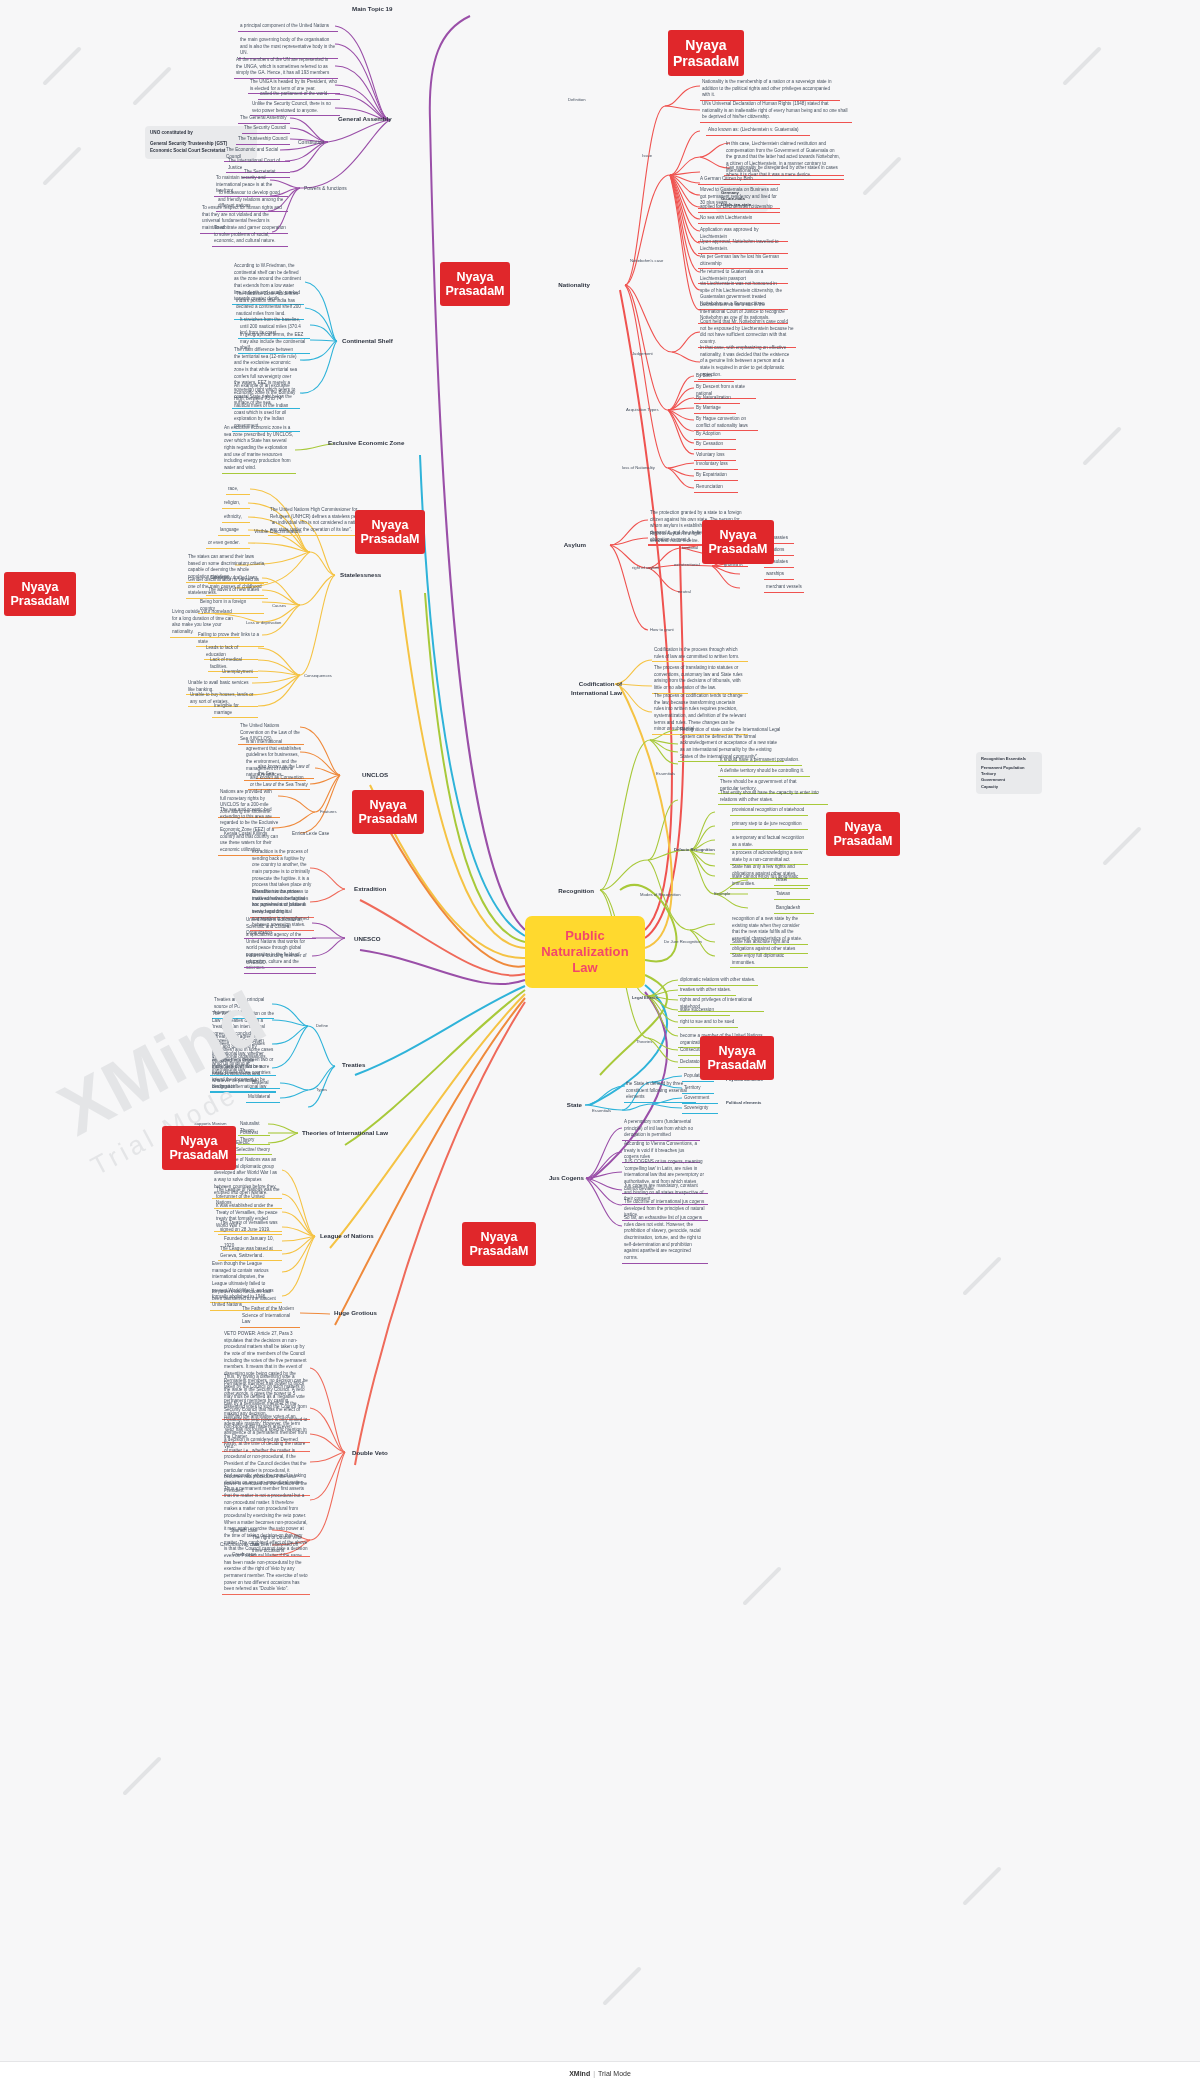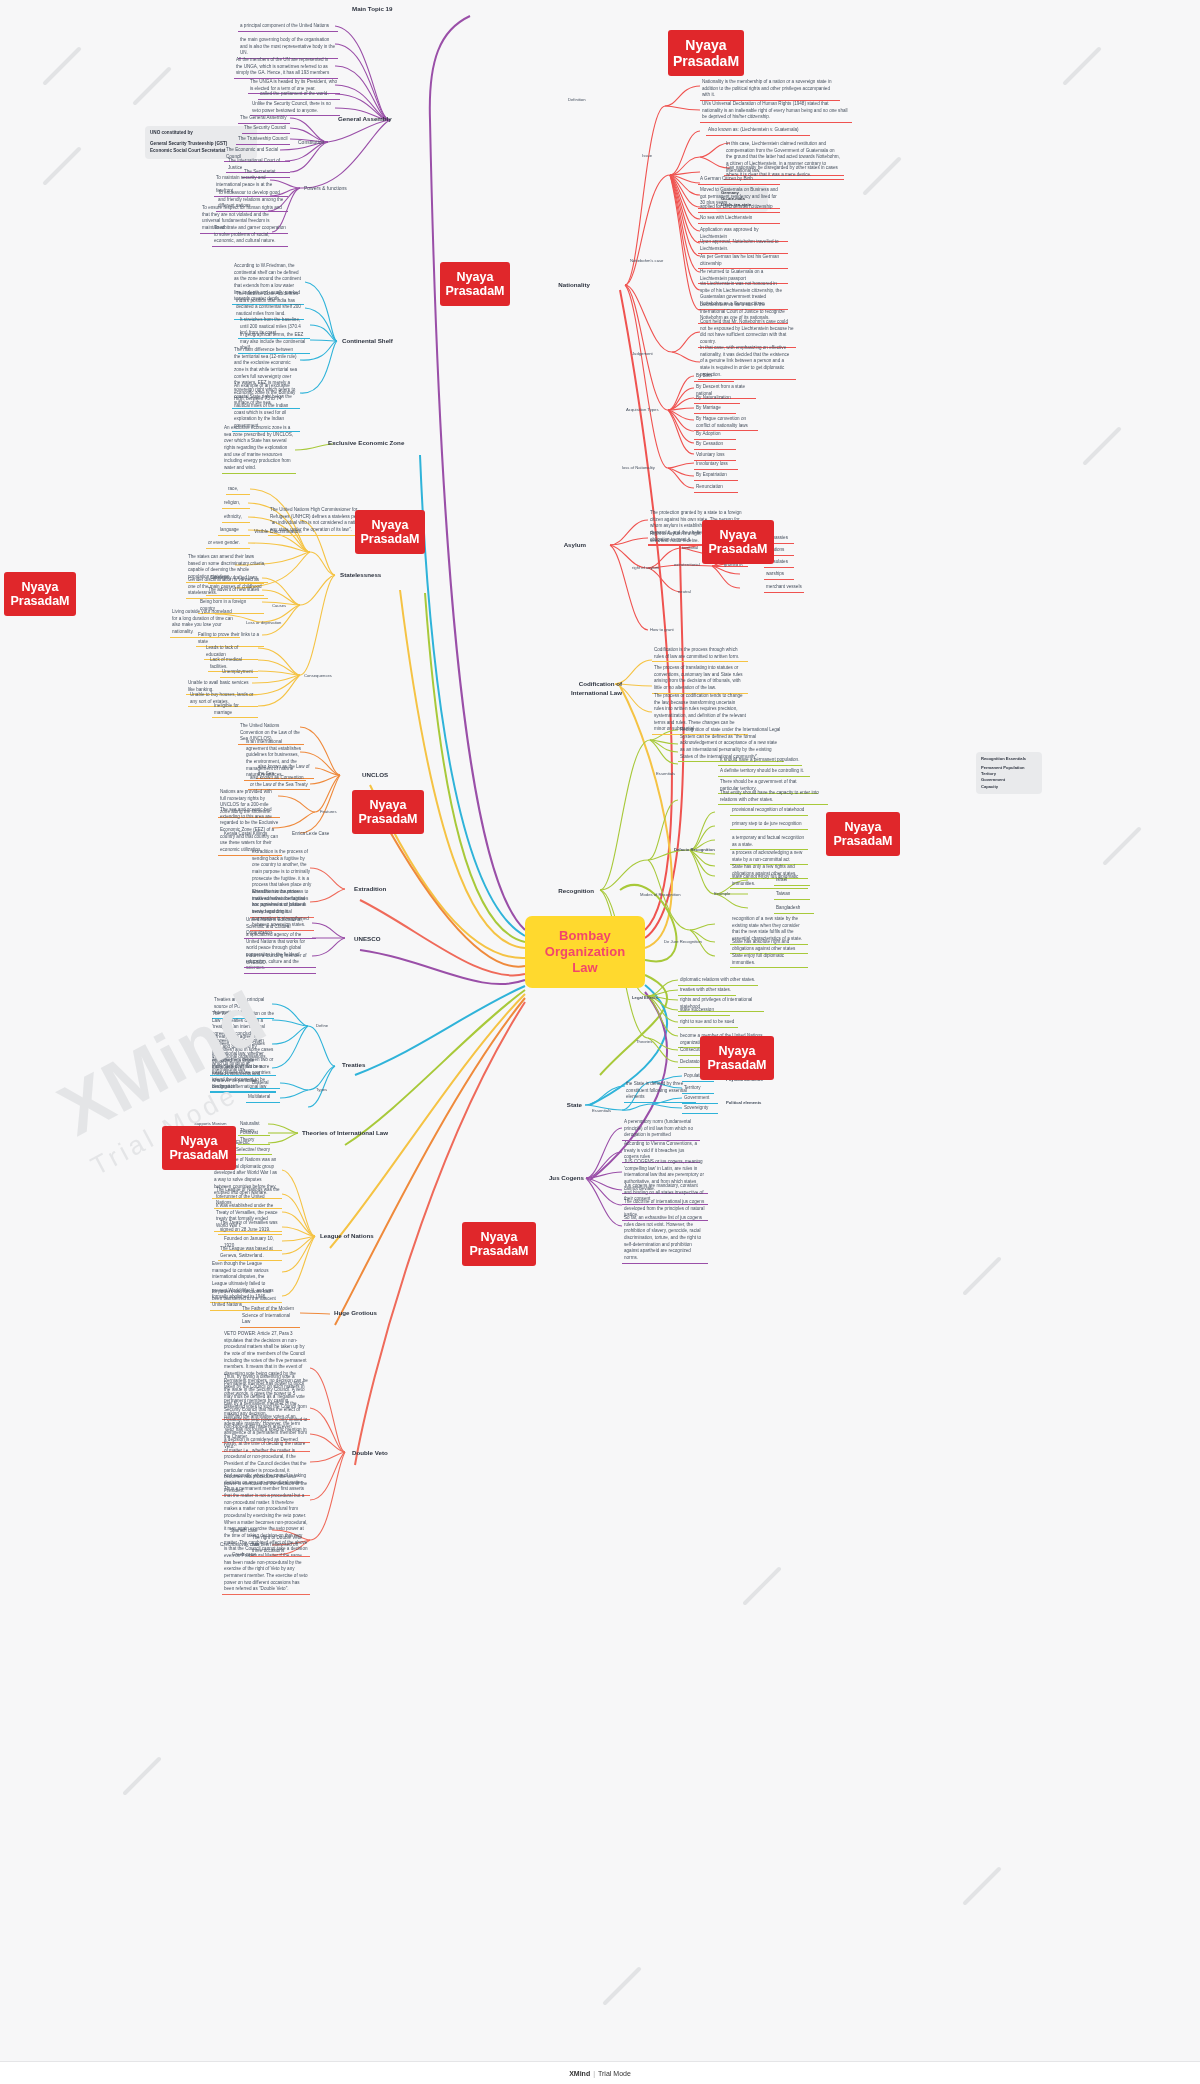--- a/index.html
+++ b/index.html
@@ -371,22 +371,22 @@
   <div class="slash" style="left:980px;top:1860px;width:4px;height:52px;"></div>
   <div class="slash" style="left:620px;top:1960px;width:4px;height:52px;"></div>
 
   <div class="bigwm">
     <span>XMind</span>
     <small>Trial Mode</small>
   </div>
 
   <div class="central">
     <div>
-      <div>Bombay</div>
-      <div>Organization</div>
+      <div>Public</div>
+      <div>Naturalization</div>
       <div>Law</div>
     </div>
   </div>
 
   <div class="wm" style="left:668px;top:30px;width:76px;height:46px;font-size:14px;">
     <div>
         <div>Nyaya</div>
         <div>PrasadaM</div>
       </div>
     </div>

